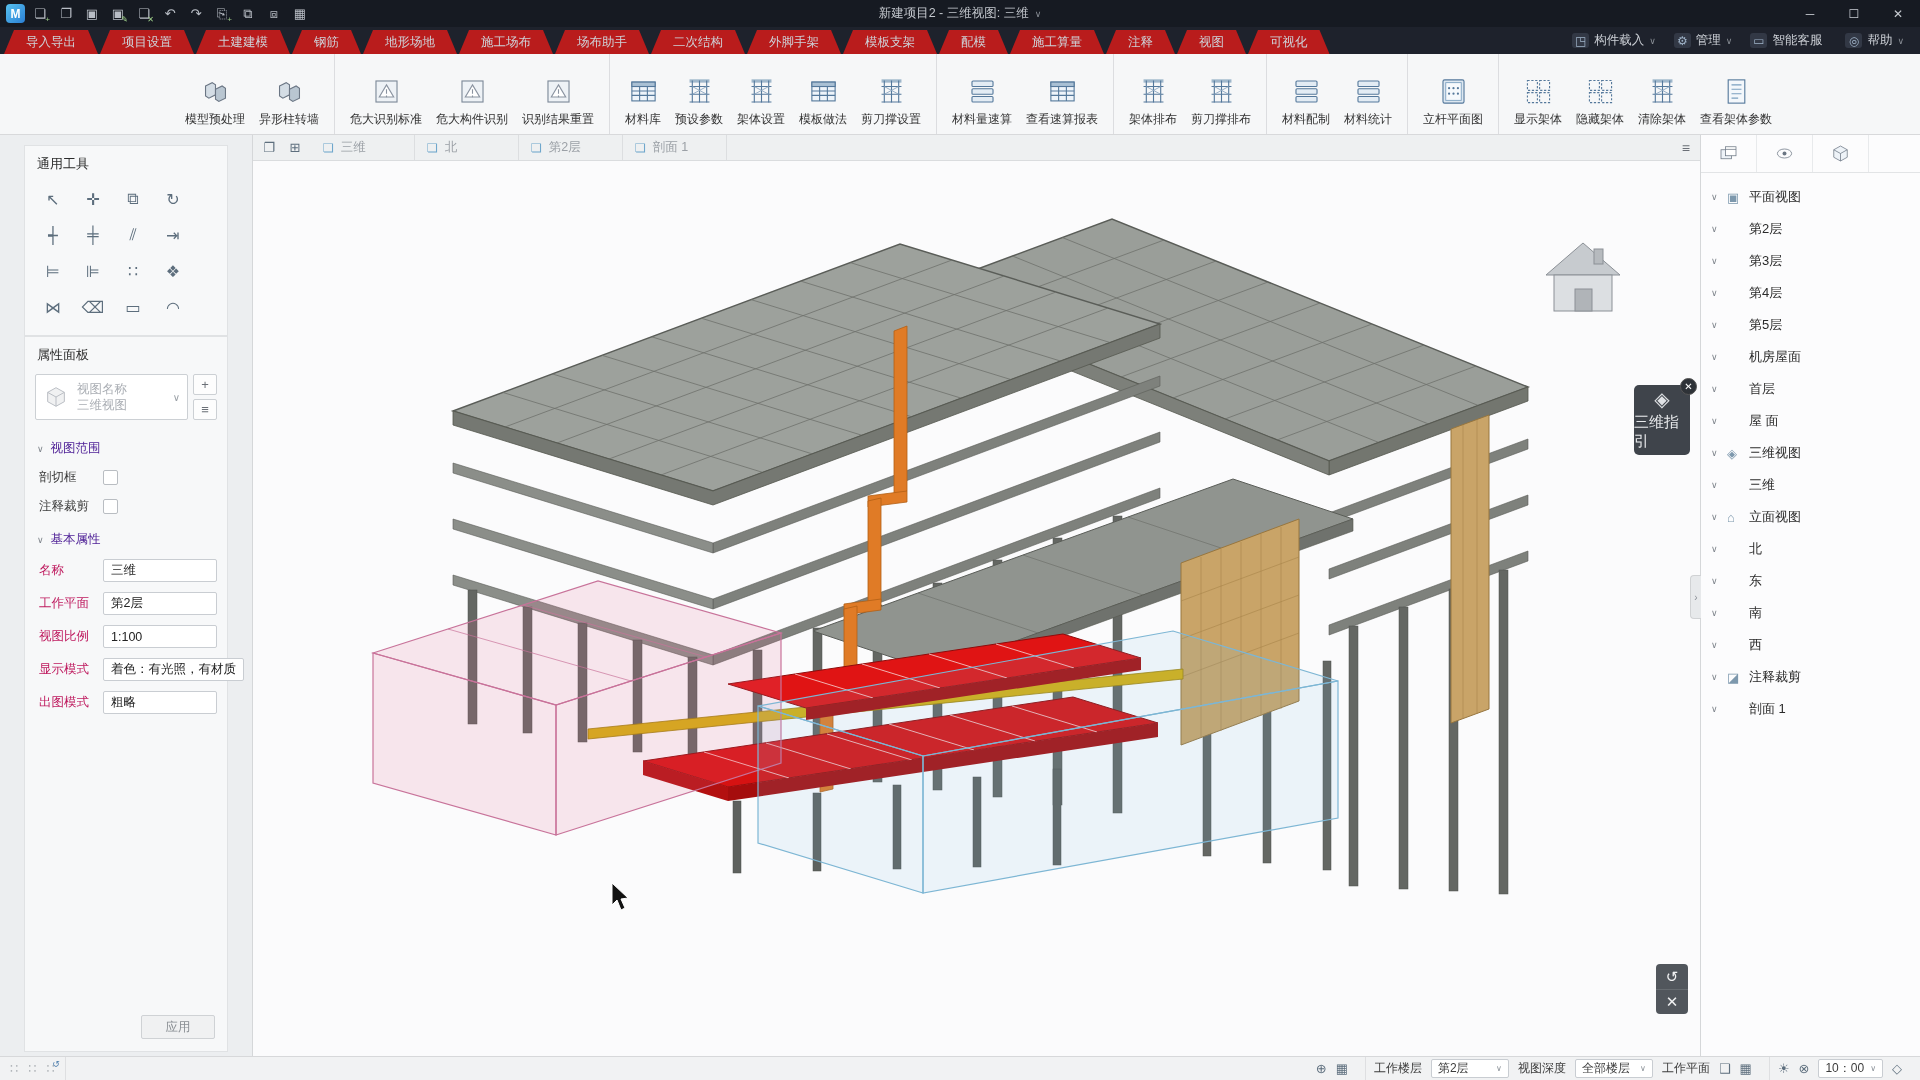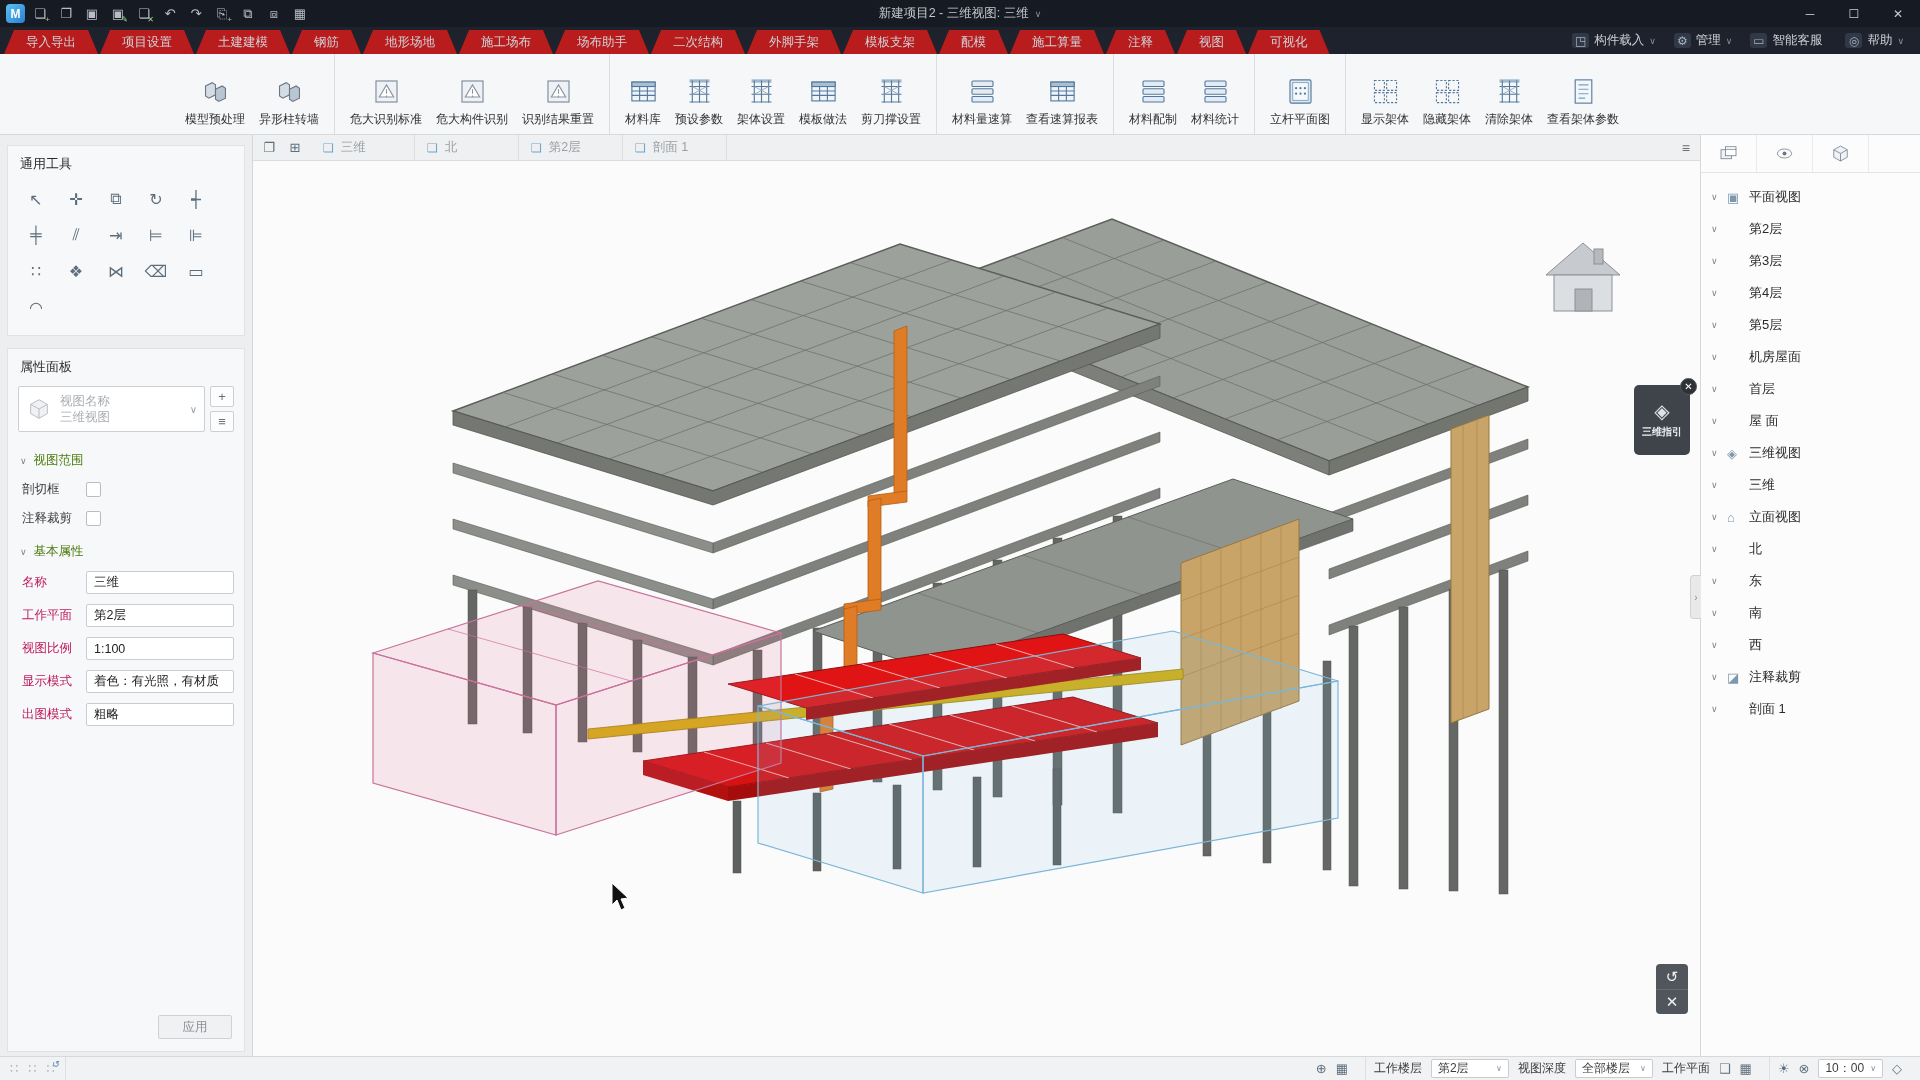--- a/index.html
+++ b/index.html
@@ -35,38 +35,38 @@
   .rgroup { display:flex; align-items:stretch; padding:20px 8px 4px; }
   .rgroup + .rgroup { border-left:1px solid #dcdde0; }
   .rbtn { display:flex; flex-direction:column; align-items:center; justify-content:flex-start; padding:2px 7px; gap:3px; border-radius:3px; cursor:default; }
   .rbtn svg { width:33px; height:33px; }
   .rbtn .rlabel { font-size:12px; color:#333; white-space:nowrap; margin-top:1px; }
 
   
   .main { flex:1 1 auto; display:flex; min-height:0; }
 
   
-  .leftpanel { width:253px; background:#eceef0; border-right:1px solid #d5d7d9; display:flex; flex-direction:column; padding:10px 7px 4px; gap:12px; }
+  .leftpanel { width:253px; background:#eceef0; border-right:1px solid #d5d7d9; display:flex; flex-direction:column; padding:10px 24px 4px; gap:0; }
   .panelbox { background:#f7f8f9; border:1px solid #e0e2e4; }
   .panelbox .pb-title { font-size:13px; color:#2b2b2b; padding:9px 12px 6px; }
   .toolgrid { display:flex; flex-wrap:wrap; padding:2px 8px 10px; }
   .tool { width:38px; height:34px; display:flex; align-items:center; justify-content:center; border-radius:3px; margin:1px; cursor:default; }
   .tool .tglyph { font-size:16px; color:#5d6e7d; }
 
   .propbox { flex:1 1 auto; display:flex; flex-direction:column; }
   .selector-row { display:flex; gap:5px; padding:4px 10px 10px; align-items:stretch; }
   .type-selector { flex:1; border:1px solid #ccd0d4; background:#fff; border-radius:2px; display:flex; align-items:center; padding:5px 7px; gap:8px; min-height:44px; }
   .cubeicon { width:26px; height:26px; position:relative; flex:0 0 auto; }
   .cubeicon svg { width:100%; height:100%; }
   .sel-text { flex:1; }
   .sel-text .l1, .sel-text .l2 { color:#a9adb3; font-size:12.5px; line-height:16px; }
   .sel-caret { color:#9aa0a6; font-size:10px; }
   .sel-btns { display:flex; flex-direction:column; gap:4px; }
   .sq-btn { width:24px; height:21px; border:1px solid #ccd0d4; background:#fdfdfd; border-radius:2px; display:flex; align-items:center; justify-content:center; font-size:13px; color:#6b7077; }
-  .sectionhdr { display:flex; align-items:center; gap:7px; padding:10px 12px 6px; font-size:12.5px; color:#4d7c0f; }
+  .sectionhdr { display:flex; align-items:center; gap:7px; padding:10px 12px 6px; font-size:12.5px; color:#4c1d95; }
   .sectionhdr::before { content:"∨"; font-size:9px; color:#7d838a; }
   .checkrow { display:flex; align-items:center; padding:6px 12px 6px 14px; gap:0; }
   .checkrow .cl { width:64px; color:#3c3c3c; font-size:12.5px; }
   .checkbox { width:15px; height:15px; border:1px solid #b9bdc2; background:#fff; border-radius:2px; }
   .fieldrow { display:flex; align-items:center; padding:5px 10px 5px 14px; gap:6px; }
   .fieldrow .fl { width:58px; flex:0 0 auto; color:#be185d; font-size:12.5px; }
   .fcontrol { flex:1; height:23px; border:1px solid #c9cdd2; background:#fff; border-radius:2px; display:flex; align-items:center; padding:0 7px; gap:4px; }
   .fcontrol .fval { flex:1; font-size:12.5px; color:#222; white-space:nowrap; overflow:hidden; }
   .apply-row { margin-top:auto; display:flex; justify-content:flex-end; padding:10px 12px 12px; }
   .apply-btn { width:74px; height:24px; background:#f0f1f2; border:1px solid #cfd2d5; border-radius:2px; color:#8a8f94; font-size:12.5px; display:flex; align-items:center; justify-content:center; }
@@ -80,21 +80,21 @@
   .vtab .pg { color:#6fa7cc; font-size:12px; }
   .vt-right { margin-left:auto; display:flex; align-items:center; padding-right:10px; color:#6b7077; font-size:14px; }
   .viewport { flex:1 1 auto; position:relative; overflow:hidden; }
   .viewport svg.scene { width:100%; height:100%; display:block; }
 
   .guidewidget { position:absolute; right:10px; top:224px; width:56px; height:70px; background:#3f444b; border-radius:5px;
     display:flex; flex-direction:column; align-items:center; justify-content:center; gap:4px; color:#e8eaec; }
   .guidewidget .gw-close { position:absolute; top:-7px; right:-7px; width:17px; height:17px; background:#2e3237; border-radius:50%;
     color:#fff; font-size:10px; display:flex; align-items:center; justify-content:center; border:1px solid #555; }
   .guidewidget .gw-ico { font-size:20px; line-height:20px; color:#dfe2e5; }
-  .guidewidget .gw-label { font-size:10px;font-weight:bold; }
+  .guidewidget .gw-label { font-size:15px; }
   .undostack { position:absolute; right:12px; bottom:42px; width:32px; background:#51565c; border-radius:4px; display:flex; flex-direction:column; overflow:hidden; }
   .undostack .us-btn { height:25px; display:flex; align-items:center; justify-content:center; color:#f0f1f2; font-size:15px; }
   .undostack .us-btn + .us-btn { border-top:1px solid #666b70; }
 
   
   .rightpanel { width:220px; background:#fcfcfd; border-left:1px solid #d5d7d9; display:flex; flex-direction:column; position:relative; }
   .rp-collapse { position:absolute; left:-11px; top:440px; width:11px; height:44px; background:#e7e9eb; border:1px solid #d0d2d4; border-right:none;
     border-radius:4px 0 0 4px; display:flex; align-items:center; justify-content:center; color:#8b9097; font-size:10px; }
   .rp-tabs { display:flex; align-items:stretch; height:38px; border-bottom:1px solid #e2e4e6; flex:0 0 auto; }
   .rp-tab { width:56px; display:flex; align-items:center; justify-content:center; border-right:1px solid #e8eaec; color:#6b7683; }
@@ -402,20 +402,34 @@
         <svg>
             <use href="#sym-stack"></use>
           </svg>
         <span class="rlabel">材料量速算</span>
       </div>
         <div class="rbtn">
         <svg>
             <use href="#sym-table"></use>
           </svg>
         <span class="rlabel">查看速算报表</span>
+      </div>
+      </div>
+    <div class="rgroup">
+    <div class="rbtn">
+        <svg>
+            <use href="#sym-scaffold"></use>
+          </svg>
+        <span class="rlabel">架体排布</span>
+      </div>
+        <div class="rbtn">
+        <svg>
+            <use href="#sym-scaffold"></use>
+          </svg>
+        <span class="rlabel">剪刀撑排布</span>
       </div>
       </div>
     <div class="rgroup">
     <div class="rbtn">
         <svg>
             <use href="#sym-stack"></use>
           </svg>
         <span class="rlabel">材料配制</span>
       </div>
         <div class="rbtn">

